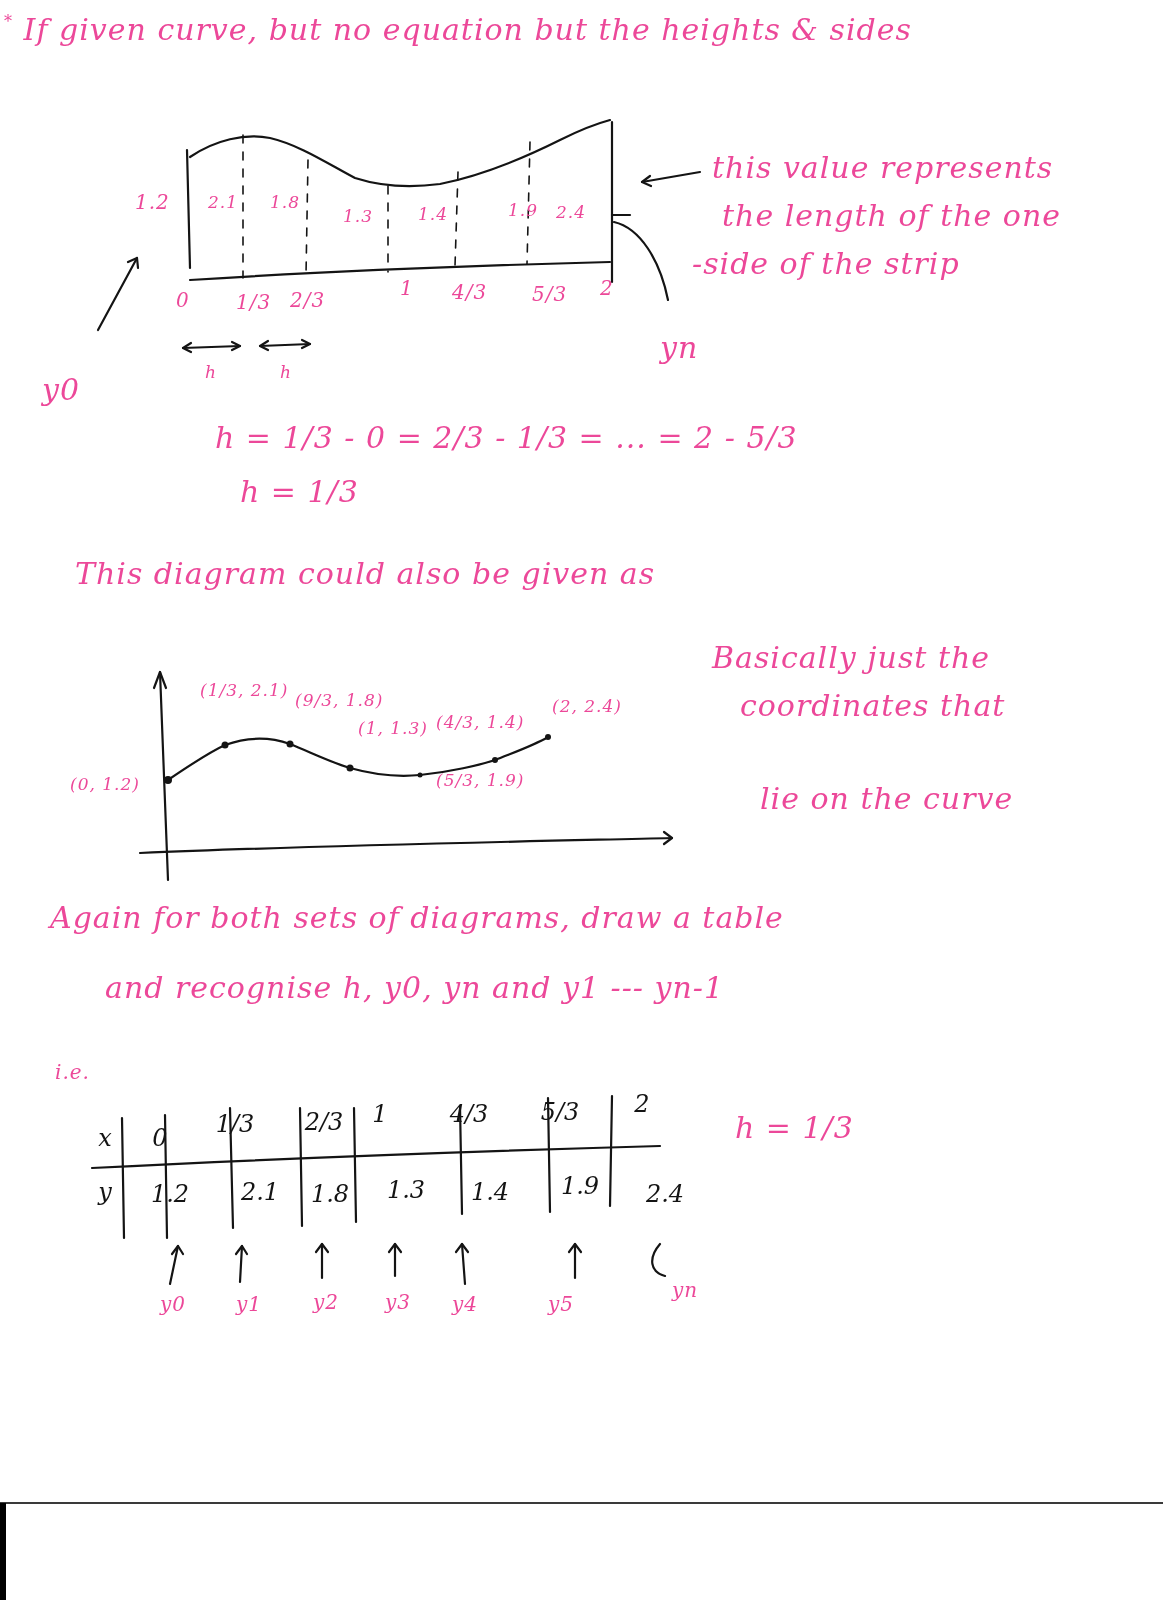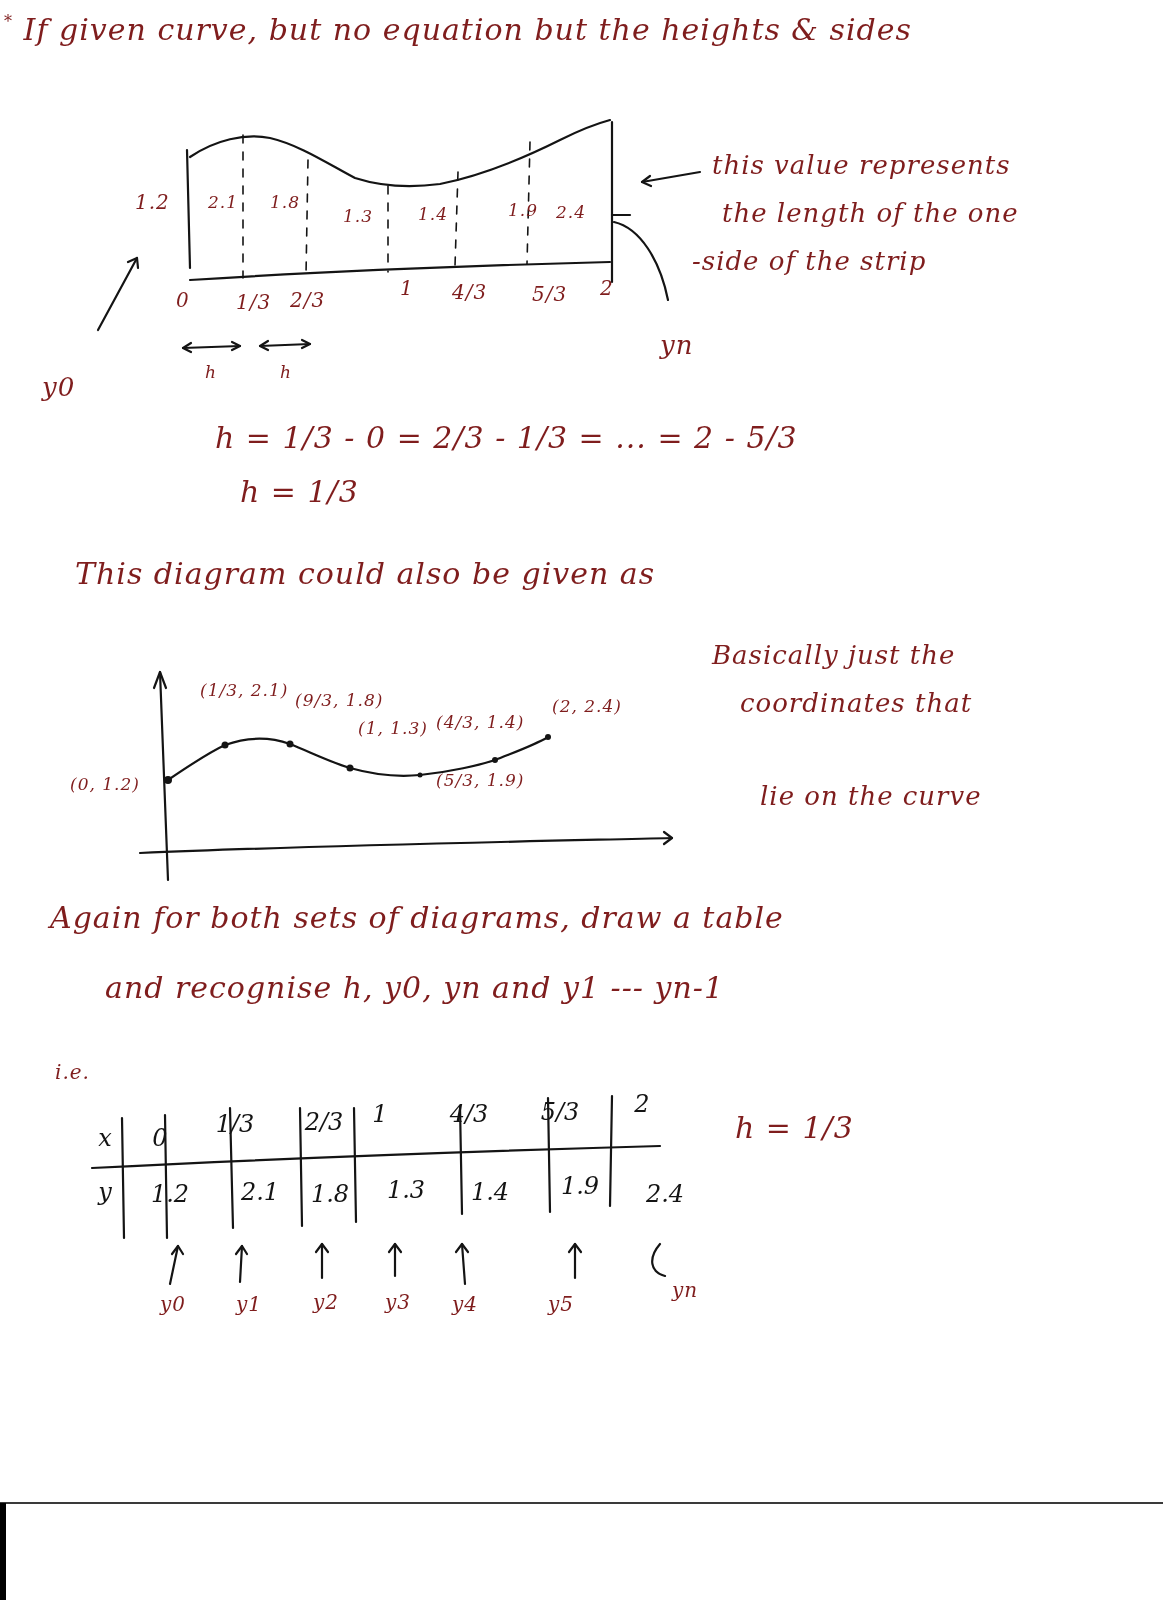--- a/index.html
+++ b/index.html
@@ -1,22 +1,22 @@
 <!DOCTYPE html>
 <html><head>
   <meta charset="utf-8">
   <style>
     html, body { margin: 0; padding: 0; background: #ffffff; }
     body {
       width: 1163px; height: 1600px; position: relative; overflow: hidden;
       font-family: "DejaVu Sans", sans-serif; color: #111;
     }
-    .hw { position: absolute; font-family: "DejaVu Serif", serif; font-style: italic; color: #7f1d1d; white-space: nowrap; letter-spacing: 1px; }
+    .hw { position: absolute; font-family: "DejaVu Serif", serif; font-style: italic; color: #ec4899; white-space: nowrap; letter-spacing: 1px; }
     .big { font-size: 30px; }
-    .med { font-size: 26px; font-style: italic; }
+    .med { font-size: 30px; font-style: italic; }
     .sm  { font-size: 20px; }
     .xs  { font-size: 17px; }
     svg.layer { position: absolute; left: 0; top: 0; }
     svg path, svg line, svg polyline { stroke: #141414; fill: none; stroke-width: 2.2; stroke-linecap: round; stroke-linejoin: round; }
     .dash { stroke-dasharray: 8 9; stroke-width: 1.6 !important; }
     .pt { fill: #141414; stroke: none; }
     .sep-line { position: absolute; left: 0; top: 1502px; width: 1163px; height: 2px; background: #3a3a3a; }
     .left-bar { position: absolute; left: 0; top: 1503px; width: 6px; height: 97px; background: #000; }
     .tbl-cell { position: absolute; font-family: "DejaVu Serif", serif; font-style: italic; font-size: 24px; color: #141414; text-align: center; width: 80px; }
   </style>

